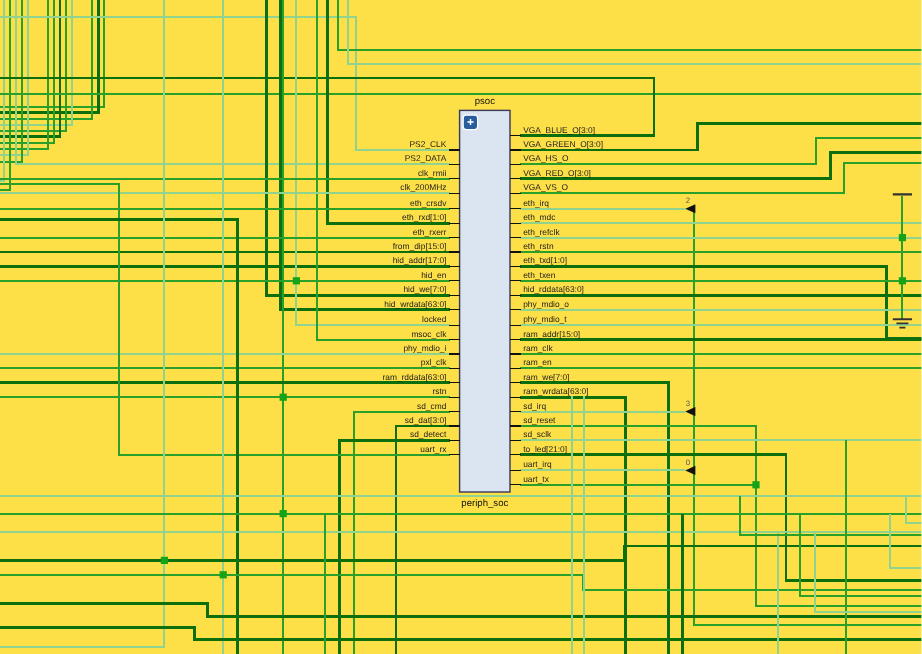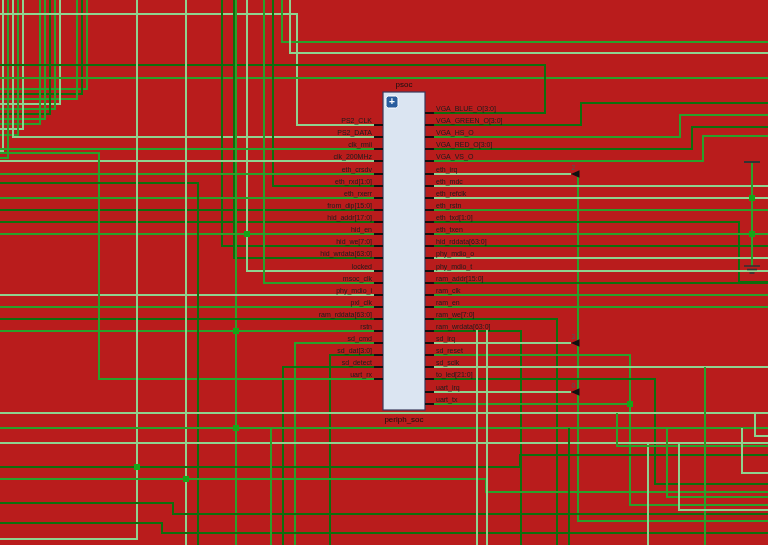--- a/index.html
+++ b/index.html
@@ -1,16 +1,16 @@
 <!DOCTYPE html>
 <html><head>
 <meta charset="utf-8">
 <style>
   html,body{margin:0;padding:0;background:#ffffff;}
-  #stage{position:relative;width:768px;height:545px;background:#b91c1c;overflow:hidden;
+  #stage{position:relative;width:768px;height:545px;background:#fde047;overflow:hidden;
          font-family:"Liberation Sans",sans-serif;}
   svg{display:block;}
   text{font-family:"Liberation Sans",sans-serif;}
   .port-label{font-size:7px;fill:#1c1c1c;}
   .block-title{font-size:8px;fill:#111;}
   .net-num{font-size:6.5px;fill:#555;}
 </style>
 </head>
 <body>
 

